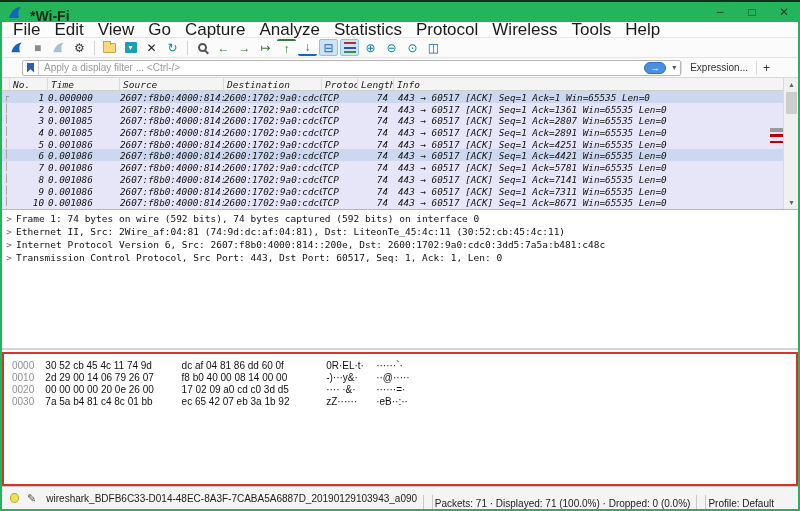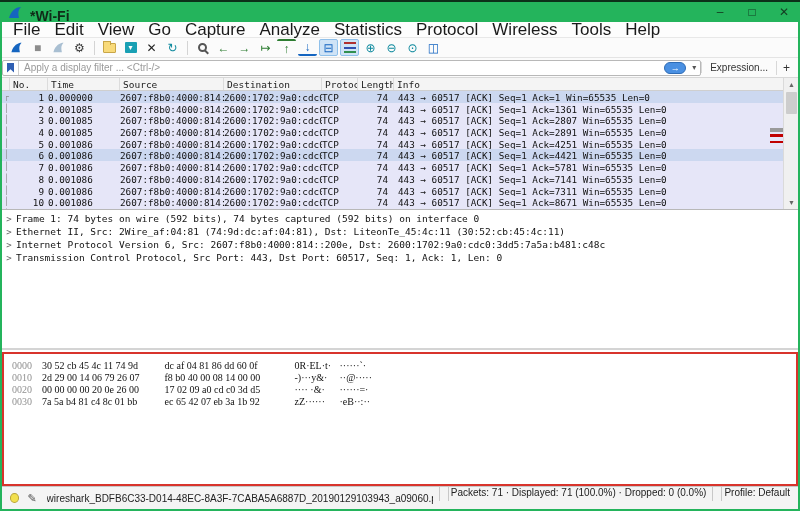--- a/index.html
+++ b/index.html
@@ -30,32 +30,32 @@
   .icon-folder::before { content:""; position:absolute; left:-1px; top:-3px; width:6px; height:3px; background:#f8da7a; border:1px solid #c8a648; border-bottom:none; }
   .icon-save { width:12px; height:11px; background:#19a0b4; border-radius:1px; color:#fff; font-size:8px; display:flex; align-items:center; justify-content:center; }
   .icon-mag { width:9px; height:9px; border:2px solid #555; border-radius:50%; position:relative; }
   .icon-mag::after { content:""; position:absolute; right:-4px; bottom:-3px; width:5px; height:2px; background:#555; transform:rotate(45deg); }
   .icon-colorlines { width:12px; height:11px; display:flex; flex-direction:column; justify-content:space-between; }
   .icon-colorlines i { display:block; height:2px; }
   .bar-top { border-top:2px solid currentColor; padding-top:0px; }
   .bar-bottom { border-bottom:2px solid currentColor; }
 
   
-  #filterbar { position:absolute; left:0; top:36px; width:796px; height:20px; background:#fbfbfb; display:flex; align-items:center; padding:0 0; border-bottom:1px solid #d8d8d8; }
+  #filterbar { position:absolute; left:0; top:36px; width:796px; height:20px; background:#fbfbfb; display:flex; align-items:center; padding:0 20px; border-bottom:1px solid #d8d8d8; }
   #filterInput { flex:1; height:16px; background:#fff; border:1px solid #b8b8b8; border-radius:2px; display:flex; align-items:center; }
   #bookmarkBox { width:16px; height:14px; border-right:1px solid #d0d0d0; display:flex; align-items:center; justify-content:center; }
   .bookmark { width:7px; height:10px; background:#2f5fb3; clip-path:polygon(0 0,100% 0,100% 100%,50% 68%,0 100%); }
   #filterPlaceholder { margin-left:5px; font-size:10px; color:#9a9a9a; }
   #applyBtn { margin-left:auto; margin-right:2px; width:22px; height:12px; background:#4a90e2; border:1px solid #2f6cb5; border-radius:6px; color:#fff; font-size:9px; display:flex; align-items:center; justify-content:center; }
   #filterCaret { width:12px; font-size:8px; color:#555; text-align:center; }
   #expressionBtn { font-size:10px; color:#333; padding:0 8px; border-left:1px solid #d8d8d8; }
   #addFilterBtn { font-size:12px; color:#333; padding:0 8px 0 6px; border-left:1px solid #d8d8d8; }
 
   
-  #packetlist { position:absolute; left:0; top:56px; width:796px; height:132px; background:#fff; overflow:hidden; border-bottom:1px solid #b8b8b8; }
+  #packetlist { position:absolute; left:0; top:56px; width:796px; height:132px; background:#fff; overflow:hidden; border-bottom:1px solid #b8b8b8;font-style:italic; }
   #plheader { display:grid; grid-template-columns:8px 38px 72px 104px 98px 36px 36px auto; height:13px; background:#f4f4f4; border-bottom:1px solid #cfcfcf; font-size:9.5px; color:#222; }
   #plheader .hcell { padding:1px 3px 0 3px; border-right:1px solid #dcdcdc; overflow:hidden; white-space:nowrap; font-family:"DejaVu Sans Mono", monospace; }
   #plrows { position:relative; }
   .prow { display:grid; grid-template-columns:8px 38px 72px 104px 98px 36px 36px auto; height:11.7px; font-family:"DejaVu Sans Mono", monospace; font-size:9.3px; color:#111; background:#e6e6f8; overflow:hidden; white-space:nowrap; }
   .prow.sel { background:#ccd8f0; }
   .prow > div { overflow:hidden; white-space:nowrap; padding-top:1px; }
   .prow .gut { color:#8a8a8a; font-size:8px; padding-left:2px; }
   .prow .no { text-align:right; padding-right:4px; }
   .prow .len { text-align:right; padding-right:6px; }
   .prow .info { padding-left:4px; }
@@ -67,39 +67,39 @@
   #plMap i { position:absolute; left:0; width:13px; display:block; }
 
   
   #details { position:absolute; left:0; top:190px; width:796px; height:138px; background:#fff; border-bottom:2px solid #d4d4d4; overflow:hidden; }
   .dline { display:flex; height:13px; align-items:center; font-family:"DejaVu Sans Mono", monospace; font-size:9.5px; color:#111; white-space:nowrap; }
   .dline .chev { width:14px; text-align:center; color:#666; font-size:9px; }
 
   
   #hexpane { position:absolute; left:0; top:330px; width:796px; height:134px; background:#fff; border:2px solid #d8342c; overflow:hidden; }
   #hexlines { padding:6px 0 0 8px; }
-  .hline { font-family:Liberation Serif, serif; font-size:10px; line-height:12px; white-space:pre; color:#111; }
+  .hline { font-family:Liberation Sans, sans-serif; font-size:10px; line-height:12px; white-space:pre; color:#111; }
   .hline .off { color:#909090; display:inline-block; width:4ch; }
   .hline .hg { display:inline-block; }
   .hline .g1 { width:23ch; margin-left:2ch; }
   .hline .g2 { width:23ch; margin-left:1.5ch; }
   .hline .a1 { width:8ch; margin-left:3ch; }
   .hline .a2 { width:8ch; margin-left:1ch; }
   .hl { background:#3c78d8; color:#fff; }
 
   
   #statusbar { position:absolute; left:0; top:464px; width:796px; height:23px; background:#f4f4f4; border-top:1px solid #c8c8c8; display:flex; align-items:center; font-size:10px; color:#222; }
   #expertDot { width:10px; height:10px; border-radius:50%; background:#f2e04e; border:1px solid #b8a43a; margin-left:8px; }
   #pencilIcon { margin-left:8px; color:#555; font-size:11px; }
   #statusFile { margin-left:10px; white-space:nowrap; overflow:hidden; }
-  #statusRight { margin-left:auto; display:flex; align-items:flex-start; height:100%; }
+  #statusRight { margin-left:auto; display:flex; align-items:flex-end; height:100%; }
   .ssep { width:1px; height:14px; background:#c8c8c8; margin:0 6px; }
   .ssep2 { width:1px; height:14px; background:#c8c8c8; margin:0 2px; }
   #statusPackets { white-space:nowrap; }
-  #statusProfile { white-space:nowrap; margin-right:8px; }
+  #statusProfile { white-space:nowrap; margin-right:24px; }
 </style>
 </head>
 <body>
 
 <div id="window">
   <div id="topEdge"></div>
 
   <div id="titlebar">
     <svg class="fin" width="14" height="13" viewBox="0 0 14 13">
         <path d="M1,12 C3,4 9,1 13,1 C10,4 10,7 11,12 Z" fill="#1565c0"></path>

